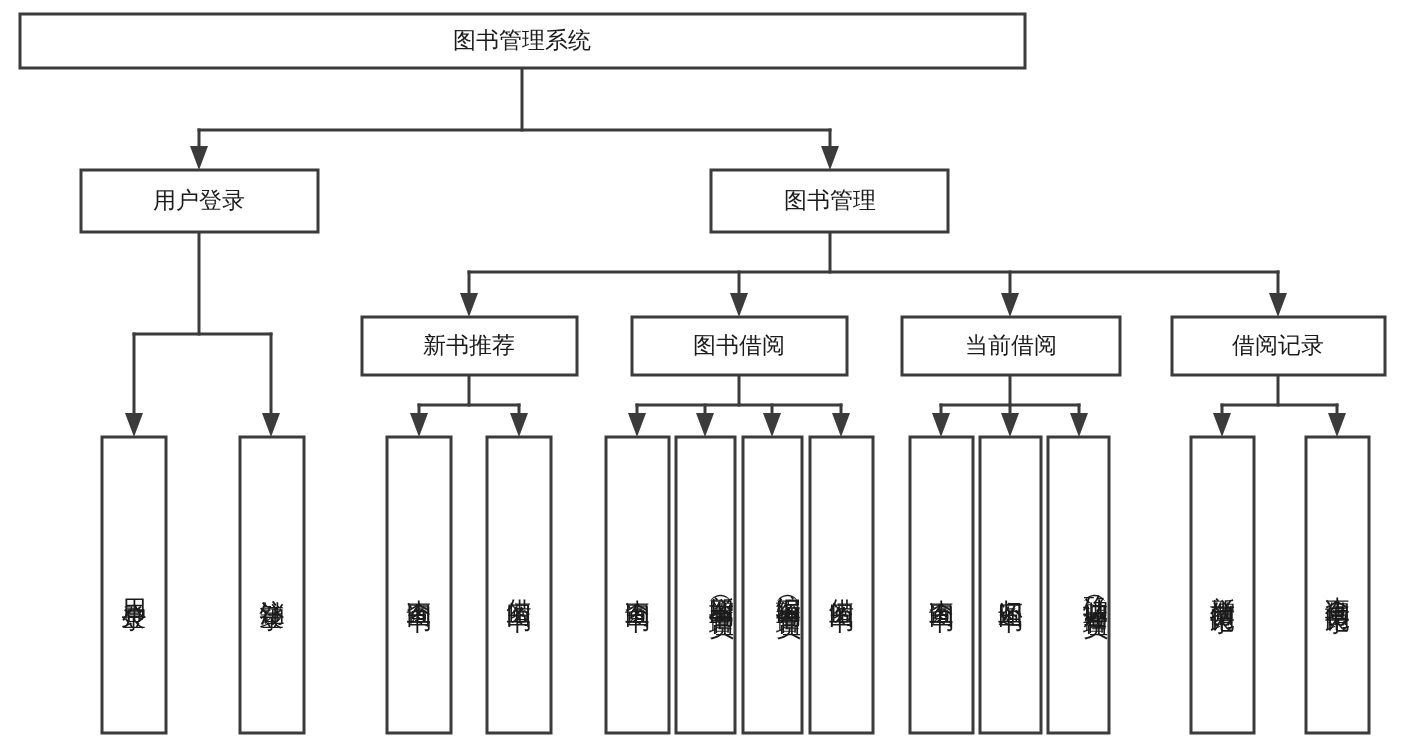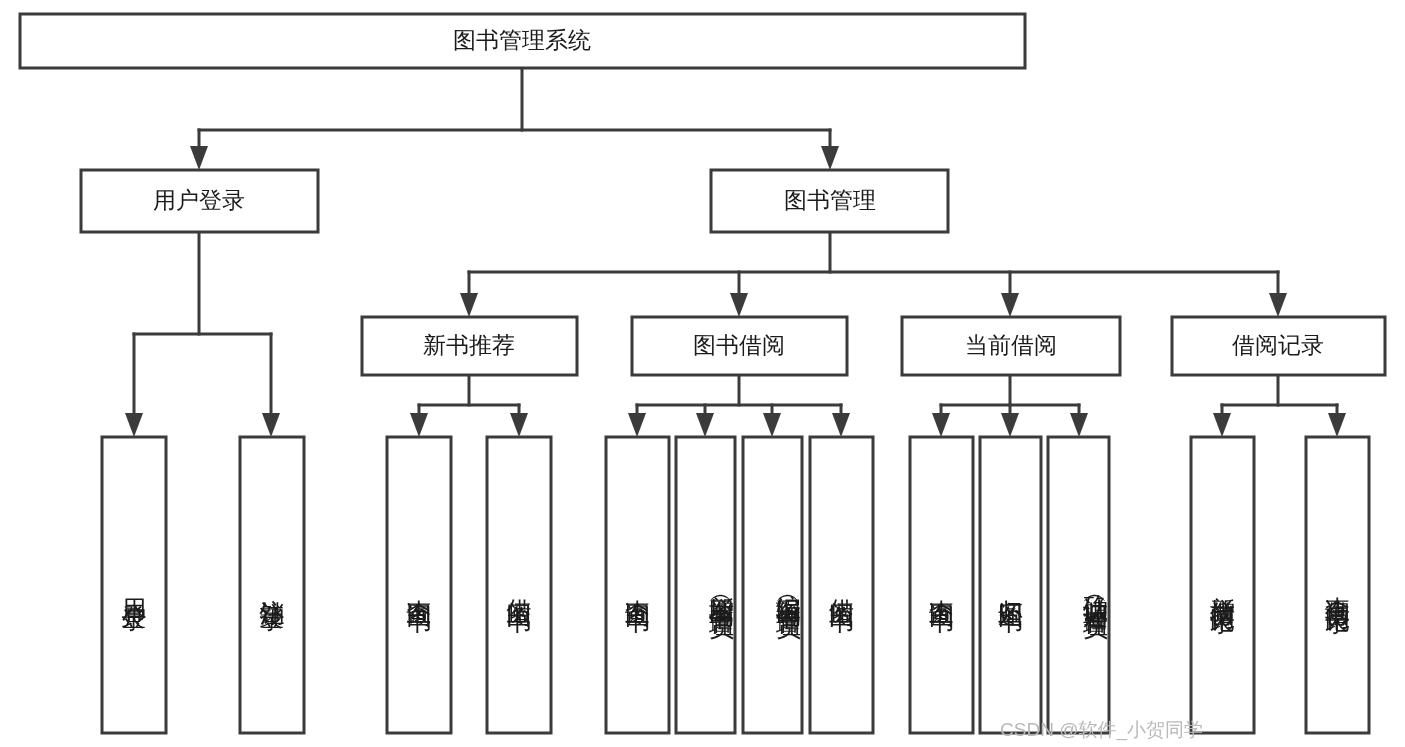--- a/index.html
+++ b/index.html
@@ -234,15 +234,14 @@
   <div class="leaf-label" style="left:606px; top:437px; width:63px; height:296px;">查询图书</div>
   <div class="leaf-label" style="left:676px; top:443px; width:59px; height:290px; align-items:flex-start;">新增图书（管理员）</div>
   <div class="leaf-label" style="left:743px; top:443px; width:59px; height:290px; align-items:flex-start;">编辑图书（管理员）</div>
   <div class="leaf-label" style="left:810px; top:437px; width:63px; height:296px;">借阅图书</div>
   <div class="leaf-label" style="left:910px; top:437px; width:63px; height:296px;">查询图书</div>
   <div class="leaf-label" style="left:980px; top:437px; width:61px; height:296px;">归还图书</div>
   <div class="leaf-label" style="left:1048px; top:443px; width:61px; height:290px; align-items:flex-start;">确认归还（管理员）</div>
   <div class="leaf-label" style="left:1191px; top:437px; width:63px; height:296px;">新增借阅记录</div>
   <div class="leaf-label" style="left:1306px; top:437px; width:63px; height:296px;">查询借阅记录</div>
 
-  <div class="watermark">CSDN @软件_小贺同学</div>
 
 </div>
 
 </body></html>

